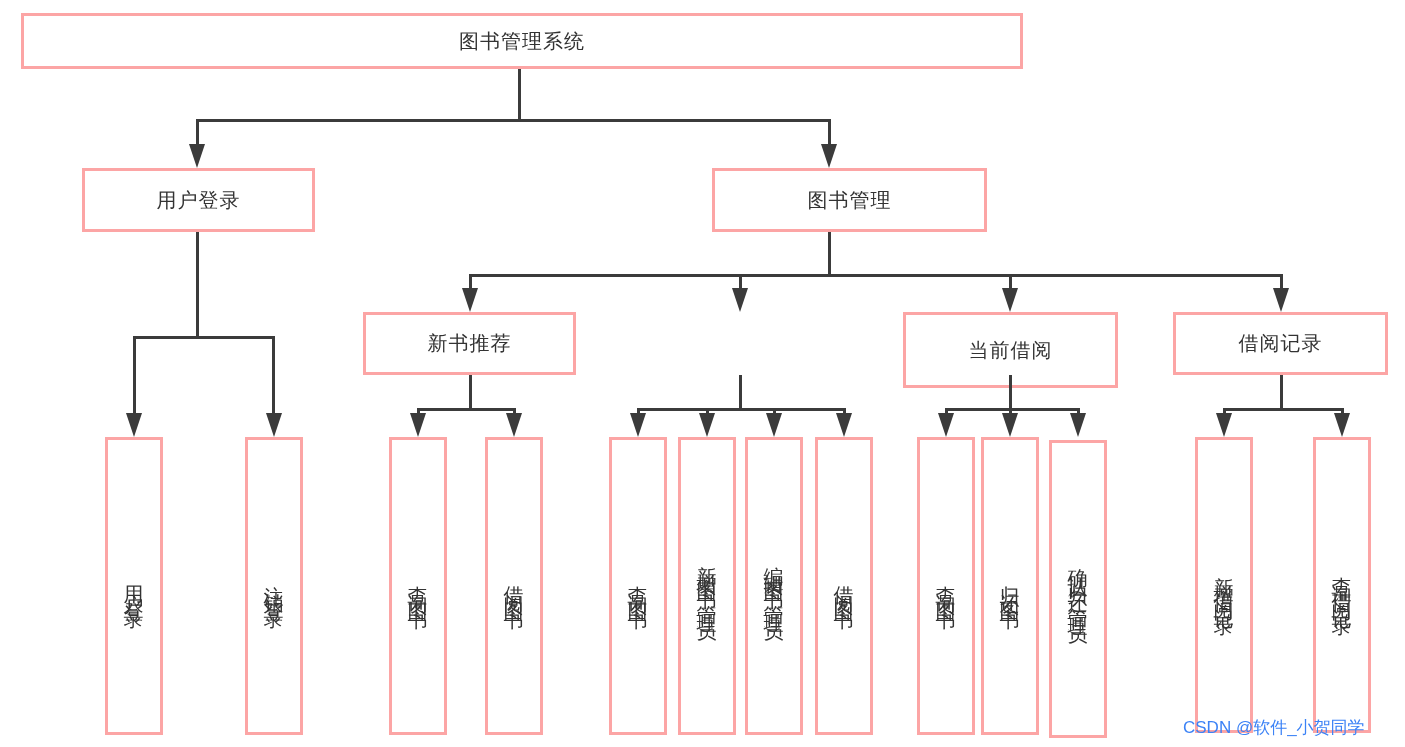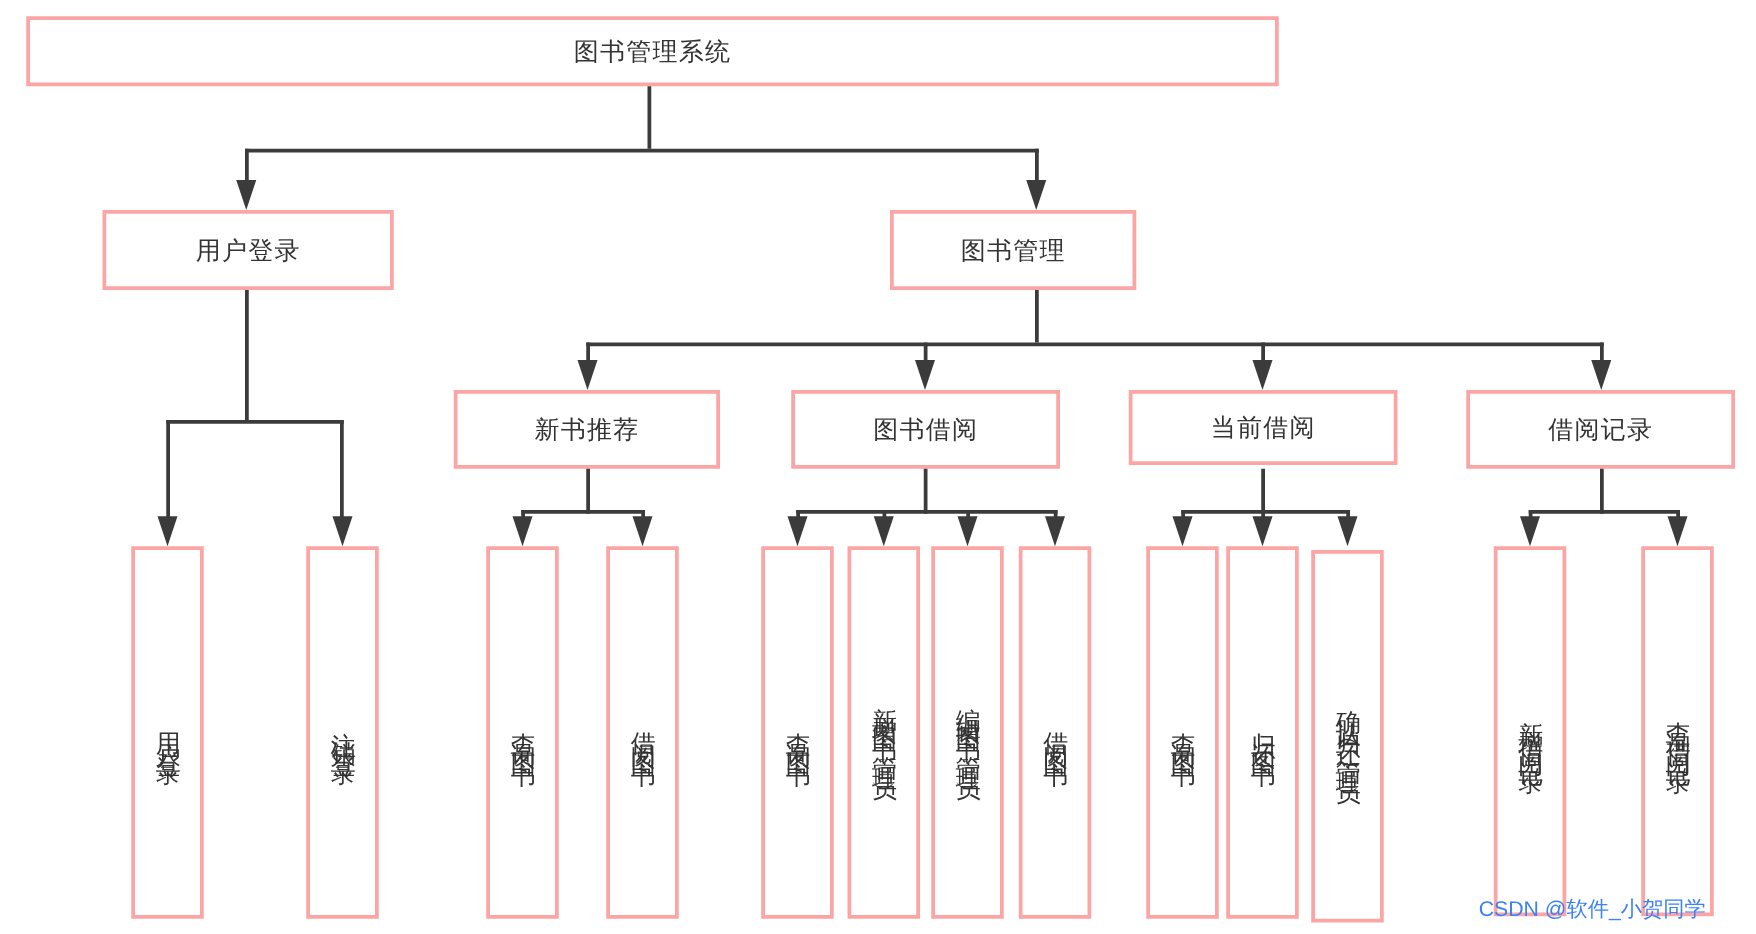--- a/index.html
+++ b/index.html
@@ -36,43 +36,42 @@
   <div class="box" style="left:21px; top:13px; width:1002px; height:56px;">图书管理系统</div>
 
   <div class="v" style="left:518px; top:69px; height:50px;"></div>
   <div class="h" style="left:196px; top:119px; width:635px;"></div>
   <div class="v" style="left:196px; top:119px; height:27px;"></div>
   <div class="arrow" style="left:189px; top:144px;"></div>
   <div class="v" style="left:828px; top:119px; height:27px;"></div>
   <div class="arrow" style="left:821px; top:144px;"></div>
 
   <div class="box" style="left:82px; top:168px; width:233px; height:64px;">用户登录</div>
-  <div class="box" style="left:712px; top:168px; width:197px; height:64px;">图书管理</div>
+  <div class="box" style="left:712px; top:168px; width:275px; height:64px;">图书管理</div>
 
   <div class="v" style="left:196px; top:232px; height:104px;"></div>
   <div class="h" style="left:133px; top:336px; width:142px;"></div>
   <div class="v" style="left:133px; top:336px; height:79px;"></div>
   <div class="arrow" style="left:126px; top:413px;"></div>
   <div class="v" style="left:272px; top:336px; height:79px;"></div>
   <div class="arrow" style="left:266px; top:413px;"></div>
 
   <div class="v" style="left:828px; top:232px; height:42px;"></div>
   <div class="h" style="left:469px; top:274px; width:814px;"></div>
   <div class="v" style="left:469px; top:274px; height:16px;"></div>
   <div class="arrow" style="left:462px; top:288px;"></div>
   <div class="v" style="left:739px; top:274px; height:16px;"></div>
   <div class="arrow" style="left:732px; top:288px;"></div>
   <div class="v" style="left:1009px; top:274px; height:16px;"></div>
   <div class="arrow" style="left:1002px; top:288px;"></div>
   <div class="v" style="left:1280px; top:274px; height:16px;"></div>
   <div class="arrow" style="left:1273px; top:288px;"></div>
 
   <div class="box" style="left:363px; top:312px; width:213px; height:63px;">新书推荐</div>
-  <div class="box" style="left:633px; top:312px; width:215px; height:63px;">图书借阅</div>
-  <div class="box" style="left:903px; top:312px; width:215px; height:60px;">当前借阅</div>
+  <div class="box" style="left:903px; top:312px; width:215px; height:76px;">当前借阅</div>
   <div class="box" style="left:1173px; top:312px; width:215px; height:63px;">借阅记录</div>
 
   <div class="v" style="left:469px; top:375px; height:36px;"></div>
   <div class="h" style="left:417px; top:408px; width:99px;"></div>
   <div class="v" style="left:417px; top:408px; height:7px;"></div>
   <div class="arrow" style="left:410px; top:413px;"></div>
   <div class="v" style="left:513px; top:408px; height:7px;"></div>
   <div class="arrow" style="left:506px; top:413px;"></div>
 
   <div class="v" style="left:739px; top:375px; height:36px;"></div>

